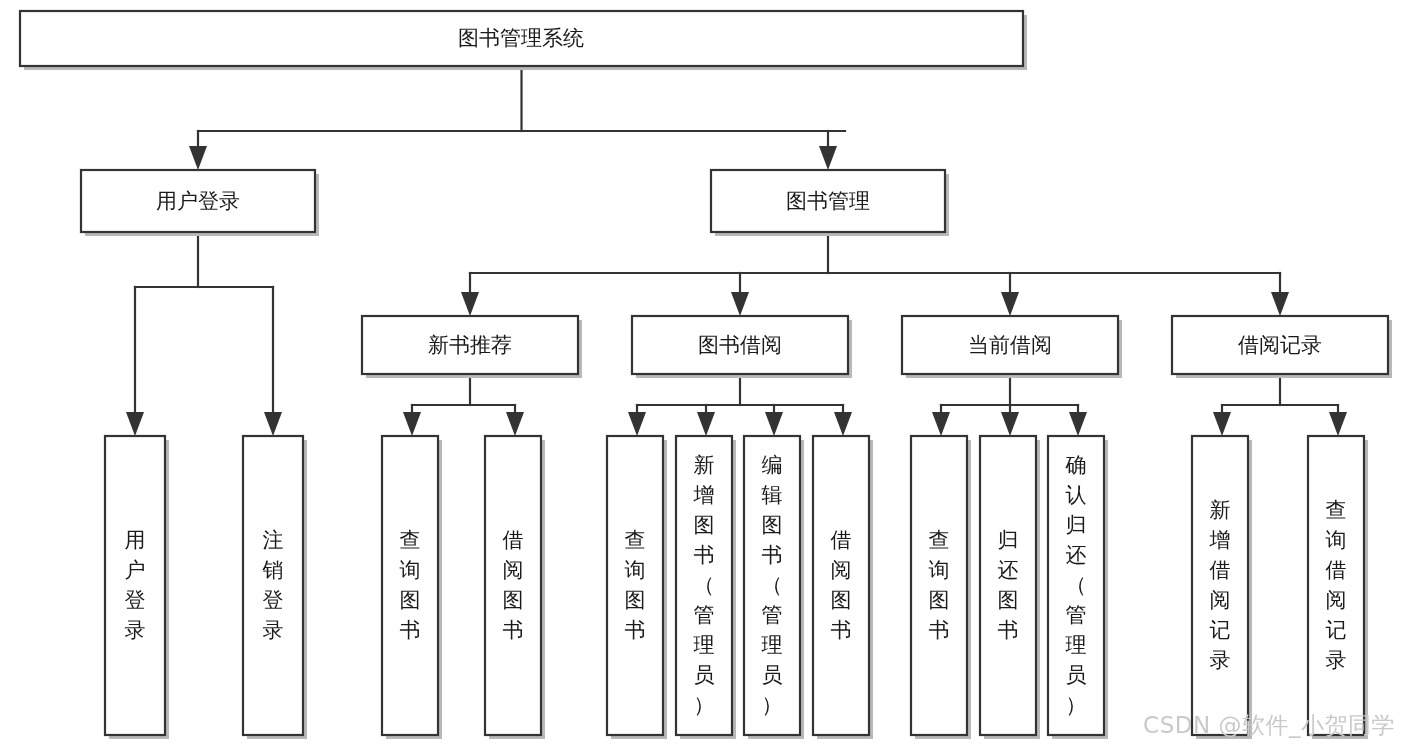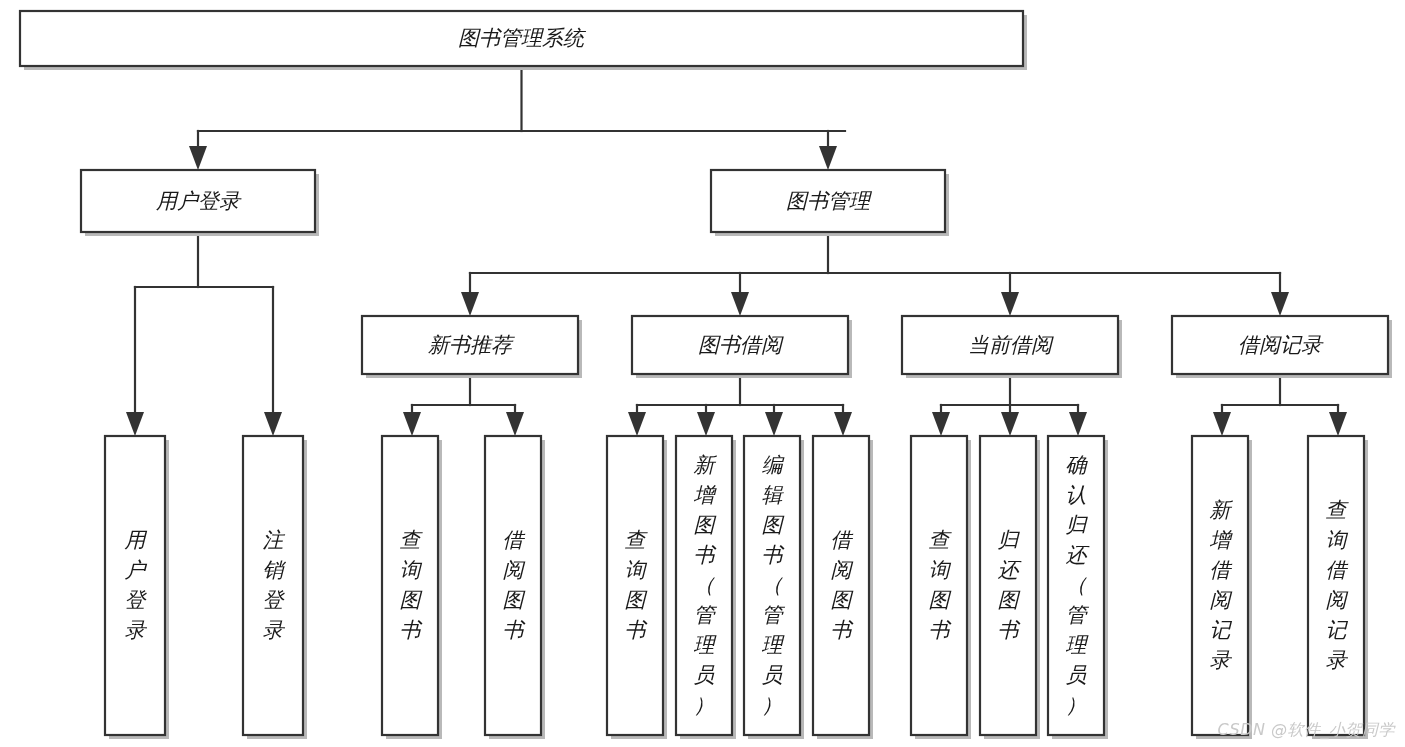--- a/index.html
+++ b/index.html
@@ -10,21 +10,20 @@
   }
   body {
     font-family: "DejaVu Sans", "Liberation Sans", sans-serif;
   }
   #diagram-root {
     position: relative;
     width: 1405px;
     height: 747px;
     background: #ffffff;
     overflow: hidden;
-    font-style: italic;
   }
   #flow-svg {
     position: absolute;
     left: 0;
     top: 0;
     width: 1405px;
     height: 747px;
   }
   .node-box {
     fill: #ffffff;
@@ -56,21 +55,21 @@
     fill: #1a1a1a;
     font-family: "DejaVu Sans", "Liberation Sans", sans-serif;
     font-size: 21px;
     text-anchor: middle;
   }
   .watermark-text {
     position: absolute;
     right: 10px;
     bottom: 6px;
     font-family: "DejaVu Sans", "Liberation Sans", sans-serif;
-    font-size: 16px;
+    font-size: 23px;
     color: #c9c9c9;
     white-space: nowrap;
     letter-spacing: 0.5px;
     pointer-events: none;
   }
 </style>
 </head>
 <body>
 
 <div id="diagram-root">

